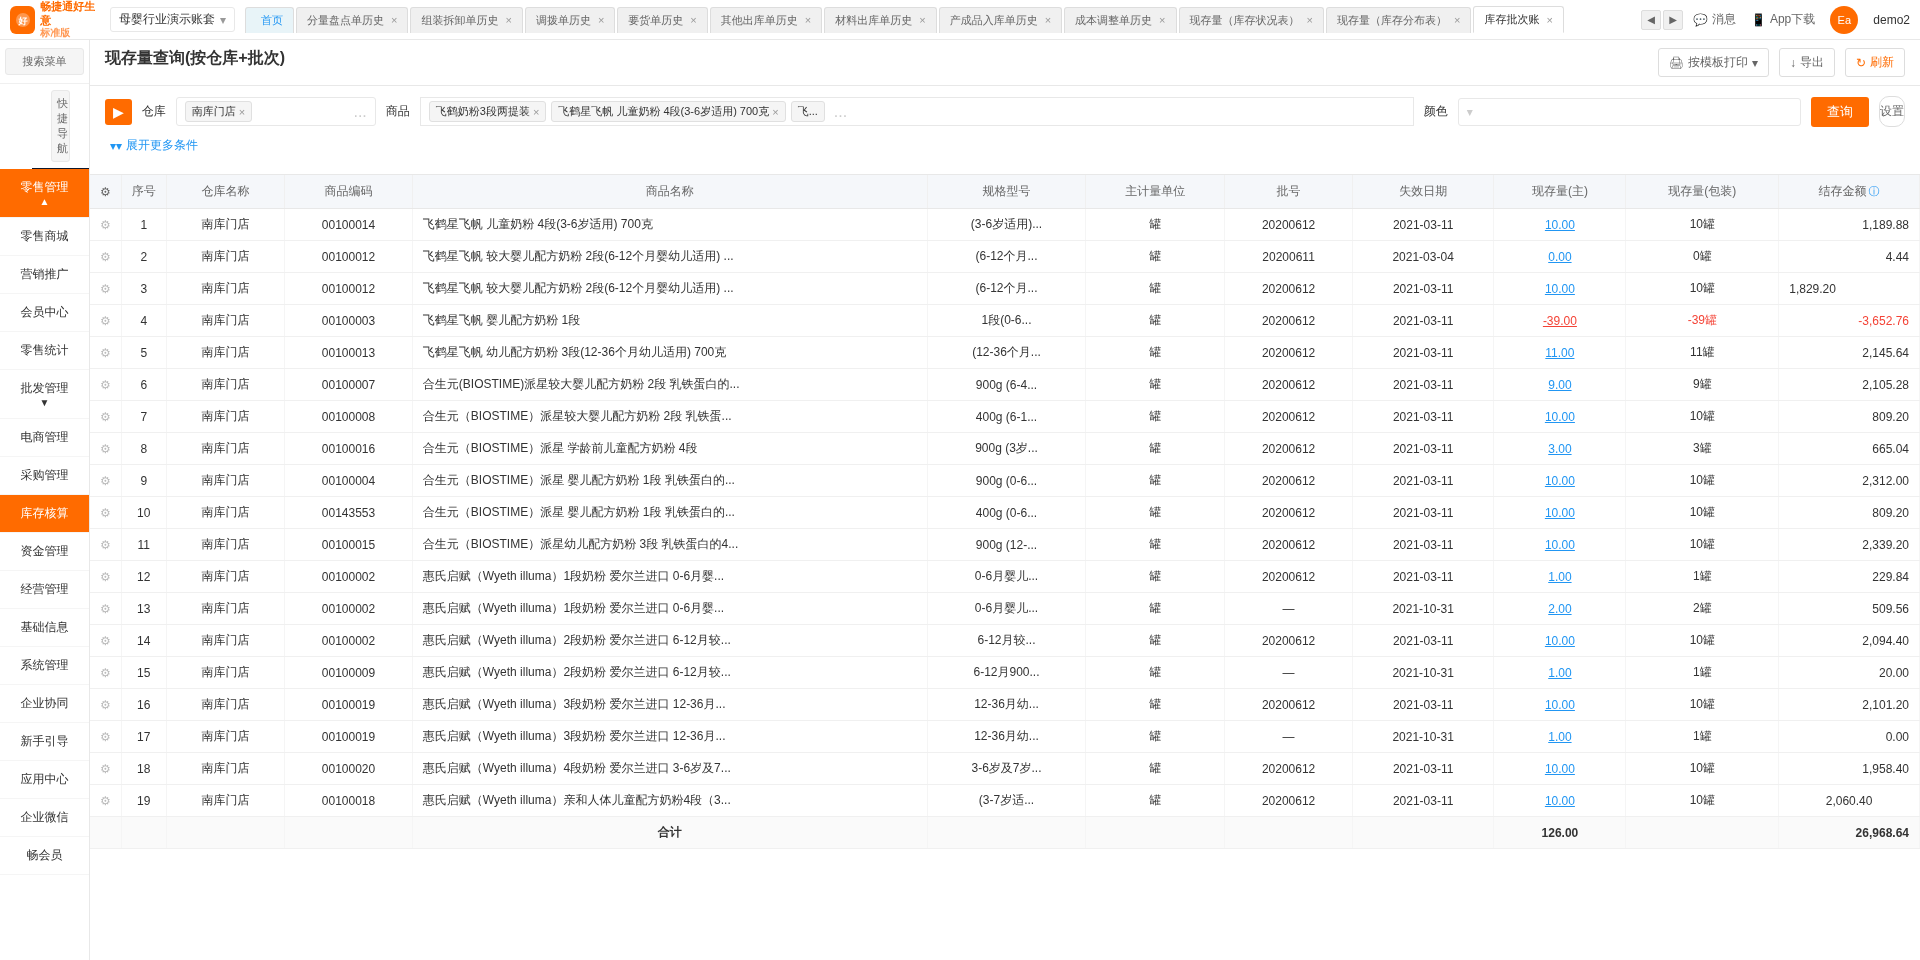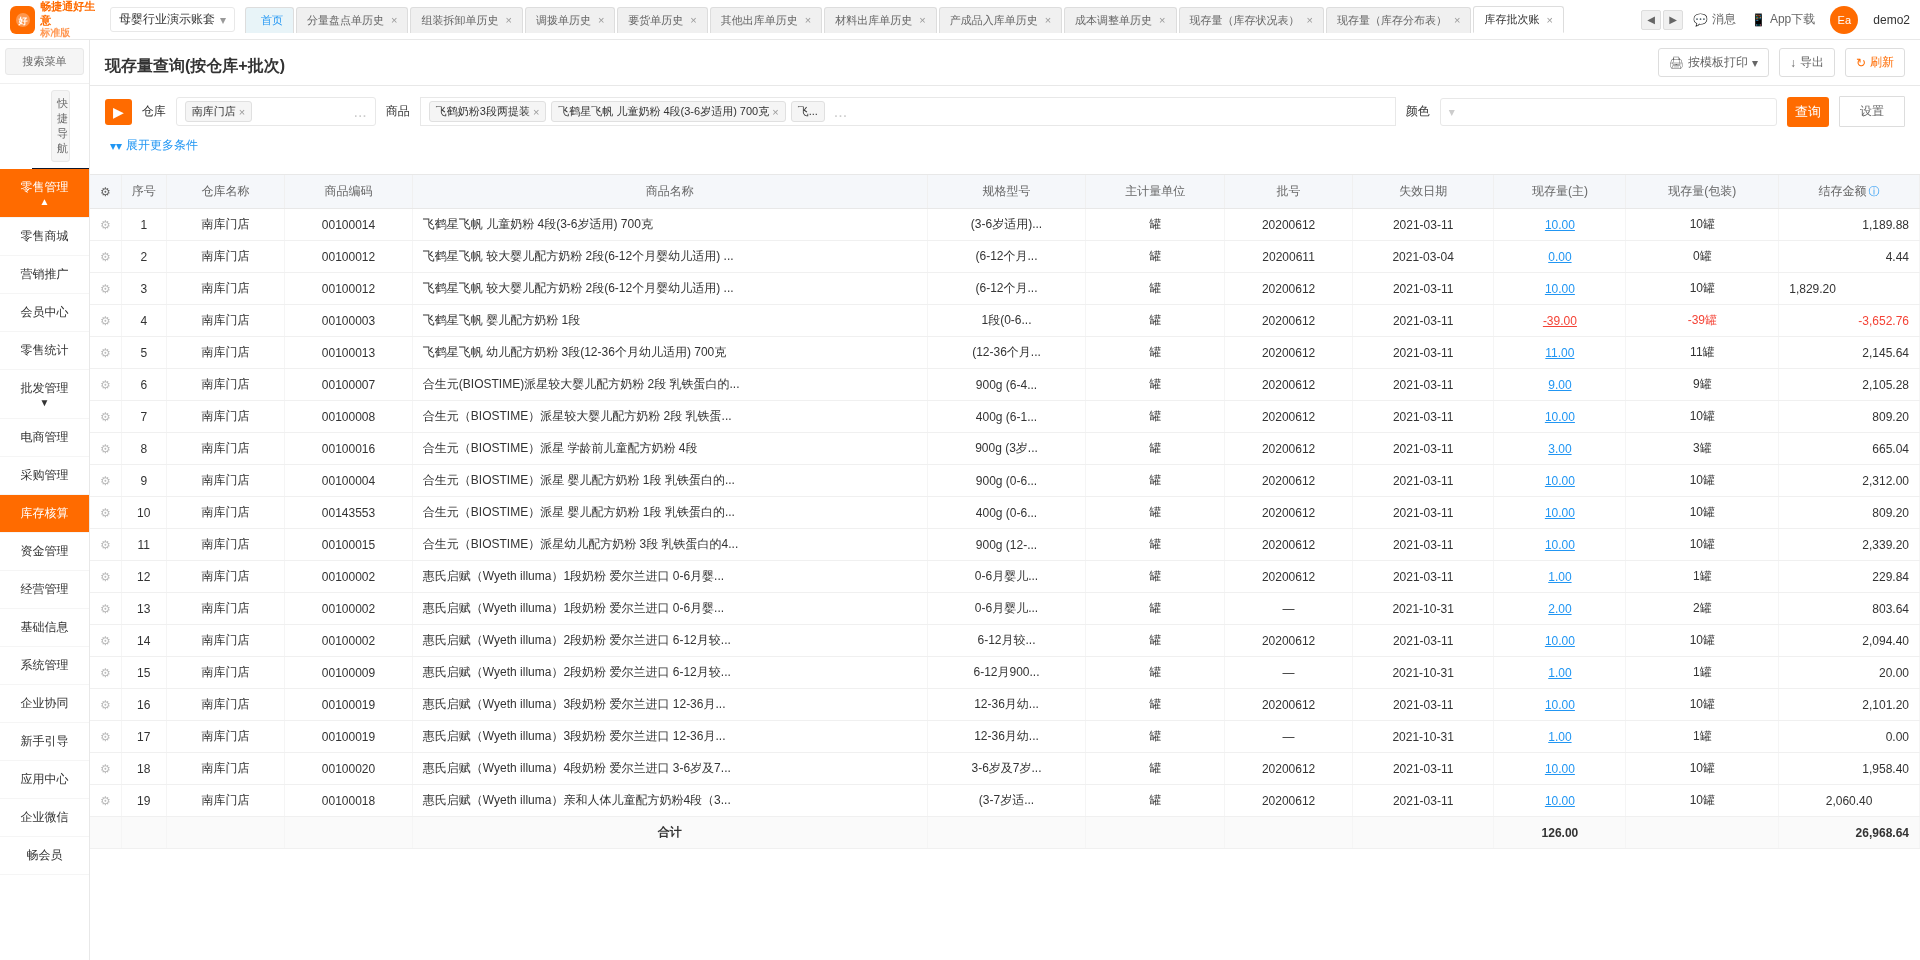--- a/index.html
+++ b/index.html
@@ -29,39 +29,39 @@
     .sidebar-search-btn { width: 100%; padding: 5px; background: #f5f5f5; border: 1px solid #e8e8e8; border-radius: 3px; text-align: center; color: #666; cursor: pointer; font-size: 11px; }
     .sidebar-nav-btn { padding: 6px 19px; border-bottom: 1px solid #0f172a; text-align: center; margin-left: 32px; }
     .sidebar-nav-btn-inner { width: 100%; padding: 5px; background: #f5f5f5; border: 1px solid #e8e8e8; border-radius: 3px; text-align: center; color: #666; cursor: pointer; font-size: 11px; }
     .sidebar-item { padding: 10px 5px; text-align: center; cursor: pointer; color: #333; font-size: 12px; border-bottom: 1px solid #f5f5f5; }
     .sidebar-item.active { background: #ff6b00; color: white; }
 
     
     .content { flex: 1; display: flex; flex-direction: column; overflow: hidden; background: #f5f5f5; }
 
     
-    .page-header { background: #fff; padding: 8px 15px; display: flex; align-items: flex-end; justify-content: space-between; border-bottom: 1px solid #e8e8e8; flex-shrink: 0; }
+    .page-header { background: #fff; padding: 8px 15px; display: flex; align-items: flex-start; justify-content: space-between; border-bottom: 1px solid #e8e8e8; flex-shrink: 0; }
     .page-title { font-size: 16px; font-weight: 600; color: #333; }
     .page-actions { display: flex; align-items: center; gap: 10px; }
     .btn-template { display: flex; align-items: center; gap: 4px; padding: 5px 10px; border: 1px solid #ddd; border-radius: 3px; background: #fff; cursor: pointer; color: #666; font-size: 12px; }
     .btn-export { display: flex; align-items: center; gap: 4px; padding: 5px 10px; border: 1px solid #ddd; border-radius: 3px; background: #fff; cursor: pointer; color: #666; font-size: 12px; }
     .btn-refresh { display: flex; align-items: center; gap: 4px; padding: 5px 10px; border: 1px solid #ddd; border-radius: 3px; background: #fff; cursor: pointer; color: #ff6b00; font-size: 12px; }
 
     
     .filter-area { background: #fff; padding: 10px 15px; border-bottom: 1px solid #e8e8e8; flex-shrink: 0; }
     .filter-row { display: flex; align-items: center; gap: 10px; flex-wrap: wrap; }
     .filter-label { color: #333; font-size: 12px; white-space: nowrap; }
     .filter-tag-area { display: flex; align-items: center; gap: 5px; flex: 1; border: 1px solid #e8e8e8; border-radius: 3px; padding: 3px 8px; min-height: 28px; }
     .filter-tag { background: #f5f5f5; border: 1px solid #e0e0e0; border-radius: 3px; padding: 2px 6px; font-size: 11px; color: #333; display: flex; align-items: center; gap: 3px; }
     .filter-tag .tag-close { color: #999; cursor: pointer; }
     .filter-expand { display: flex; align-items: center; gap: 4px; color: #2196f3; cursor: pointer; font-size: 12px; padding: 5px 0; }
     .filter-product-area { display: flex; align-items: center; gap: 5px; flex: 2; border: 1px solid #e8e8e8; border-radius: 0; padding: 3px 8px; min-height: 28px; }
     .filter-color-area { display: flex; align-items: center; gap: 5px; flex: 1; border: 1px solid #e8e8e8; border-radius: 3px; padding: 3px 8px; min-height: 28px; }
-    .btn-query { padding: 6px 8px; background: #ff6b00; color: white; border: none; border-radius: 3px; cursor: pointer; font-size: 13px; font-family: Liberation Serif, serif; }
-    .btn-setting { padding: 6px 20px; background: #fff; color: #666; border: 1px solid #ddd; border-radius: 1px; cursor: pointer; font-size: 12px; }
+    .btn-query { padding: 6px 16px; background: #ff6b00; color: white; border: none; border-radius: 3px; cursor: pointer; font-size: 13px; font-family: Liberation Serif, serif; }
+    .btn-setting { padding: 6px 0; background: #fff; color: #666; border: 1px solid #ddd; border-radius: 10px; cursor: pointer; font-size: 12px; }
     .expand-row { text-align: center; padding: 5px; }
 
     
     .table-container { flex: 1; overflow: auto; background: #fff; margin: 0; }
     table { width: 100%; border-collapse: collapse; font-size: 12px; }
     thead tr { background: #f5f7fa; }
     th { padding: 8px 10px; text-align: center; color: #666; font-weight: normal; border-bottom: 1px solid #e8e8e8; border-right: 1px solid #f0f0f0; white-space: nowrap; }
     td { padding: 7px 10px; text-align: center; border-bottom: 1px solid #f0f0f0; border-right: 1px solid #f5f5f5; color: #333; white-space: nowrap; }
     .td-left { text-align: left; }
     .td-link { color: #2196f3; text-decoration: underline; cursor: pointer; }
@@ -426,21 +426,21 @@
       <td>13</td>
       <td>南库门店</td>
       <td>00100002</td>
       <td class="td-left" style="max-width:300px;overflow:hidden;text-overflow:ellipsis;">惠氏启赋（Wyeth illuma）1段奶粉 爱尔兰进口 0-6月婴...</td>
       <td>0-6月婴儿...</td>
       <td>罐</td>
       <td>—</td>
       <td>2021-10-31</td>
       <td class="td-link">2.00</td>
       <td class="">2罐</td>
-      <td class="td-num " style="text-align:right;">803.64</td>
+      <td class="td-num " style="text-align:right;">509.56</td>
     </tr>
             <tr>
       <td style="color:#bbb;">⚙</td>
       <td>14</td>
       <td>南库门店</td>
       <td>00100002</td>
       <td class="td-left" style="max-width:300px;overflow:hidden;text-overflow:ellipsis;">惠氏启赋（Wyeth illuma）2段奶粉 爱尔兰进口 6-12月较...</td>
       <td>6-12月较...</td>
       <td>罐</td>
       <td>20200612</td>

